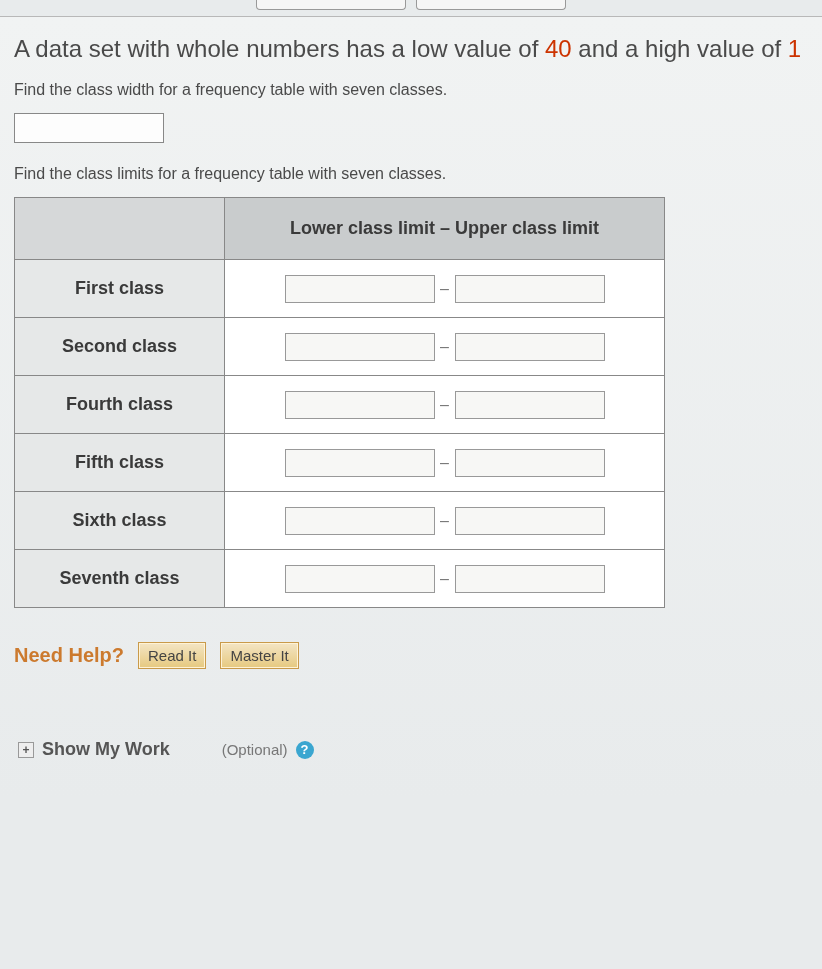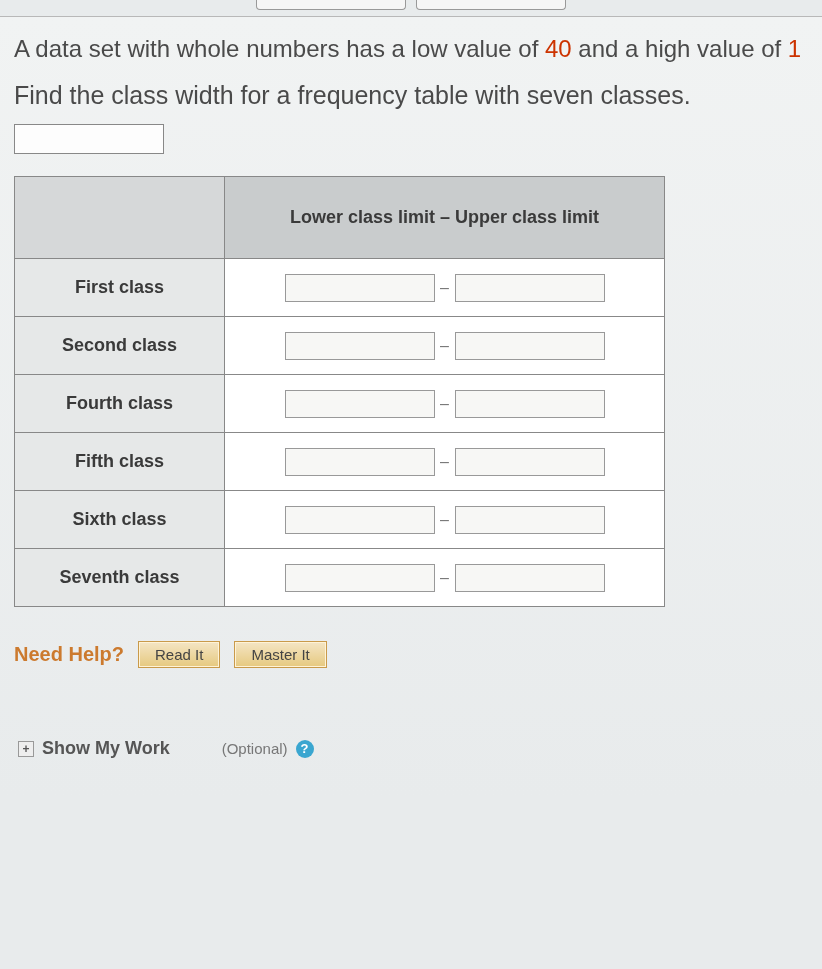--- a/index.html
+++ b/index.html
@@ -32,21 +32,21 @@
   .prompt-line {
     font-size: 24px;
     color: #4a4a4a;
     margin: 8px 0 18px 0;
     white-space: nowrap;
     overflow: hidden;
   }
   .low-val { color: #cc3300; }
   .high-val { color: #cc3300; }
   .sub-prompt {
-    font-size: 25px;
+    font-size: 16px;
     color: #4a4a4a;
     margin: 0 0 14px 0;
   }
   input.answer {
     width: 150px;
     height: 30px;
     border: 1px solid #888;
     background: #fdfdfd;
     font-size: 16px;
     padding: 2px 4px;
@@ -63,21 +63,21 @@
     color: #3a3a3a;
   }
   table.limits th.rowhead-empty {
     background: #d6d8d9;
     width: 210px;
     height: 50px;
   }
   table.limits th.colhead {
     background: #c9cccd;
     font-weight: bold;
-    padding: 30px 20px;
+    padding: 20px 20px;
     text-align: center;
     width: 440px;
   }
   table.limits td.rowlabel {
     background: #e6e8e8;
     font-weight: bold;
     text-align: center;
     padding: 18px 16px;
     width: 210px;
     margin-left: 32px;
@@ -112,21 +112,21 @@
     color: #cc7a2e;
     font-weight: bold;
     font-size: 20px;
     text-align: center;
   }
   .help-btn {
     border: 1px solid #c99a4a;
     background: linear-gradient(180deg, #f4e5c4 0%, #e6c97f 100%);
     color: #444;
     font-size: 15px;
-    padding: 4px 16px;
+    padding: 4px 9px;
     cursor: pointer;
     box-shadow: inset 0 0 0 1px #fff3d6;
   }
   .show-work {
     margin-top: 60px;
     padding: 10px 4px;
     display: flex;
     align-items: center;
     gap: 8px;
     color: #555;
@@ -174,20 +174,21 @@
   <div class="prompt-line">
     <span>A data set with whole numbers has a low value of </span><span class="low-val">40</span><span> and a high value of </span><span class="high-val">1</span>
   </div>
 
   <div class="sub-prompt">Find the class width for a frequency table with seven classes.</div>
 
   <div class="width-input-wrap">
     <input type="text" class="answer" style="">
   </div>
 
+  <div class="sub-prompt">Find the class limits for a frequency table with seven classes.</div>
 
   <table class="limits">
     <tbody>
         <tr>
       <th class="rowhead-empty"></th>
       <th class="colhead">Lower class limit – Upper class limit</th>
     </tr>
     <tr>
       <td class="rowlabel">First class</td>
       <td class="inputs">

